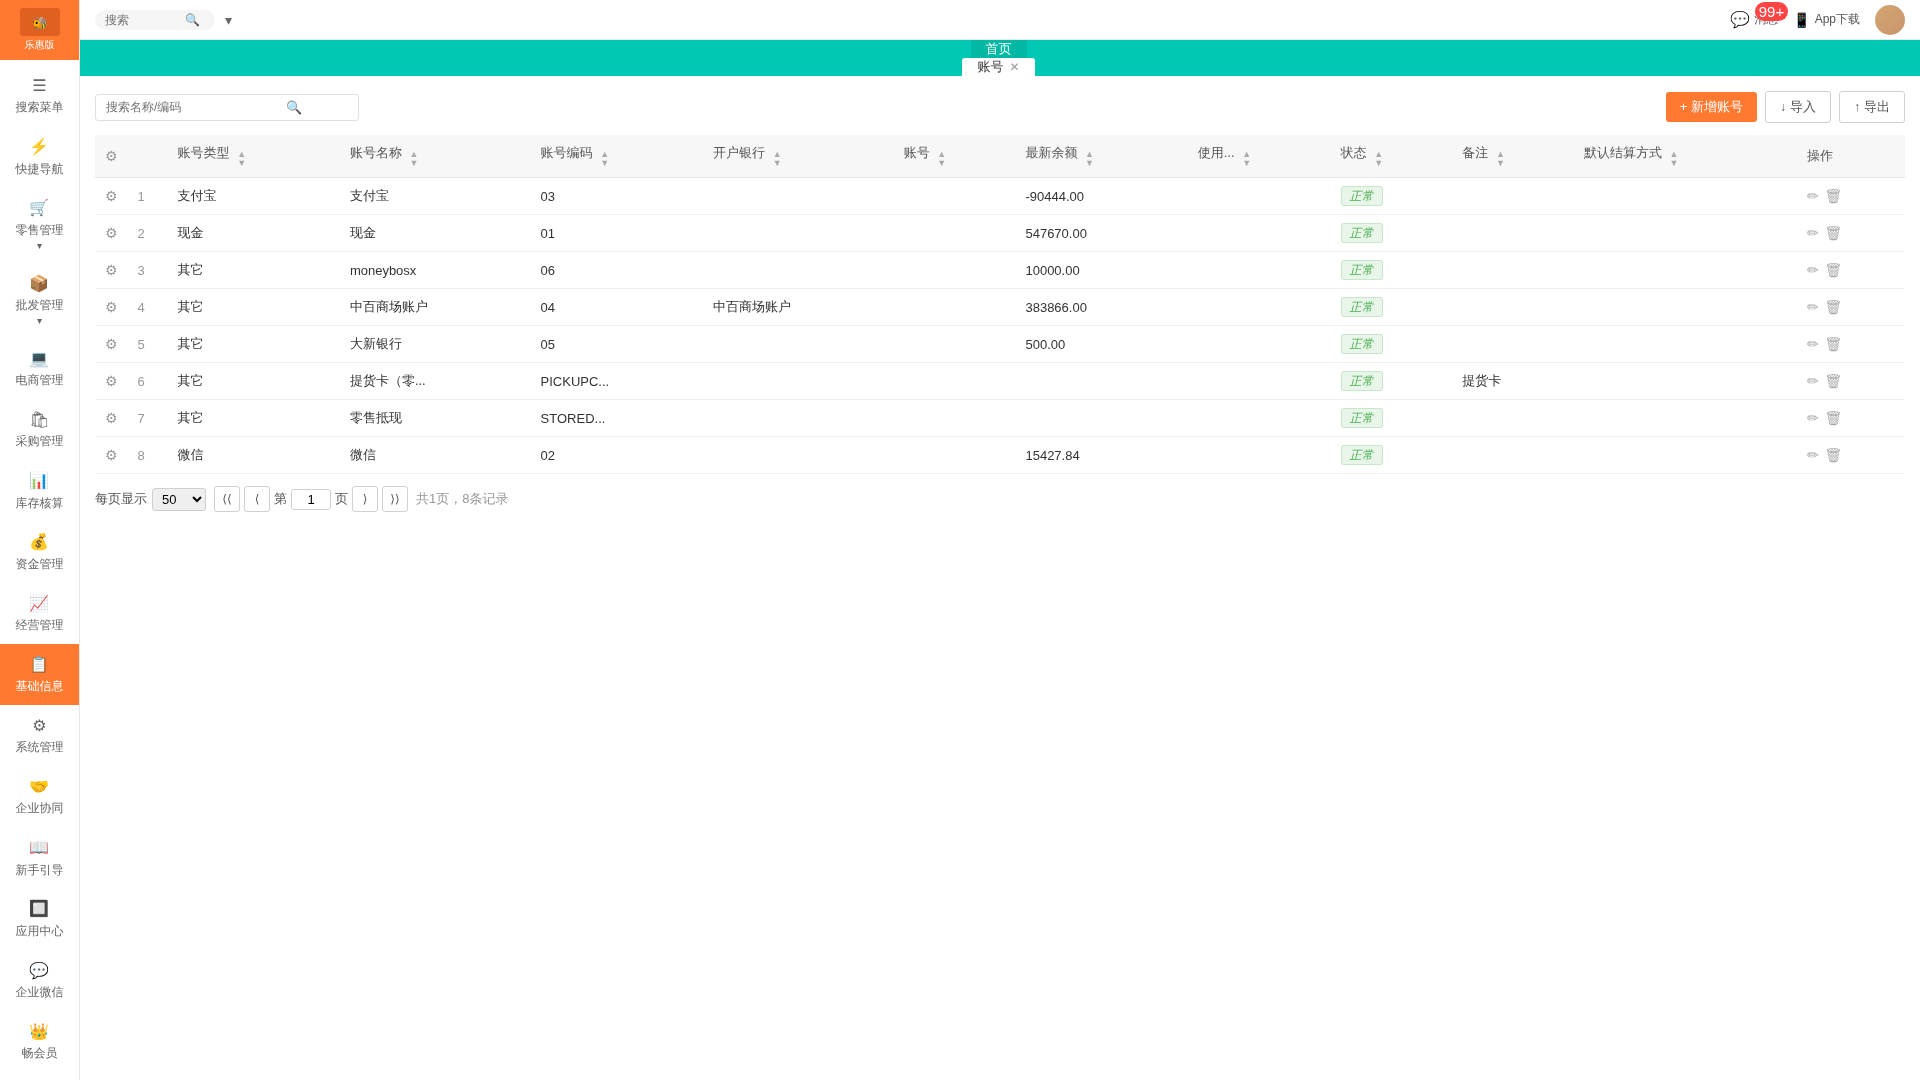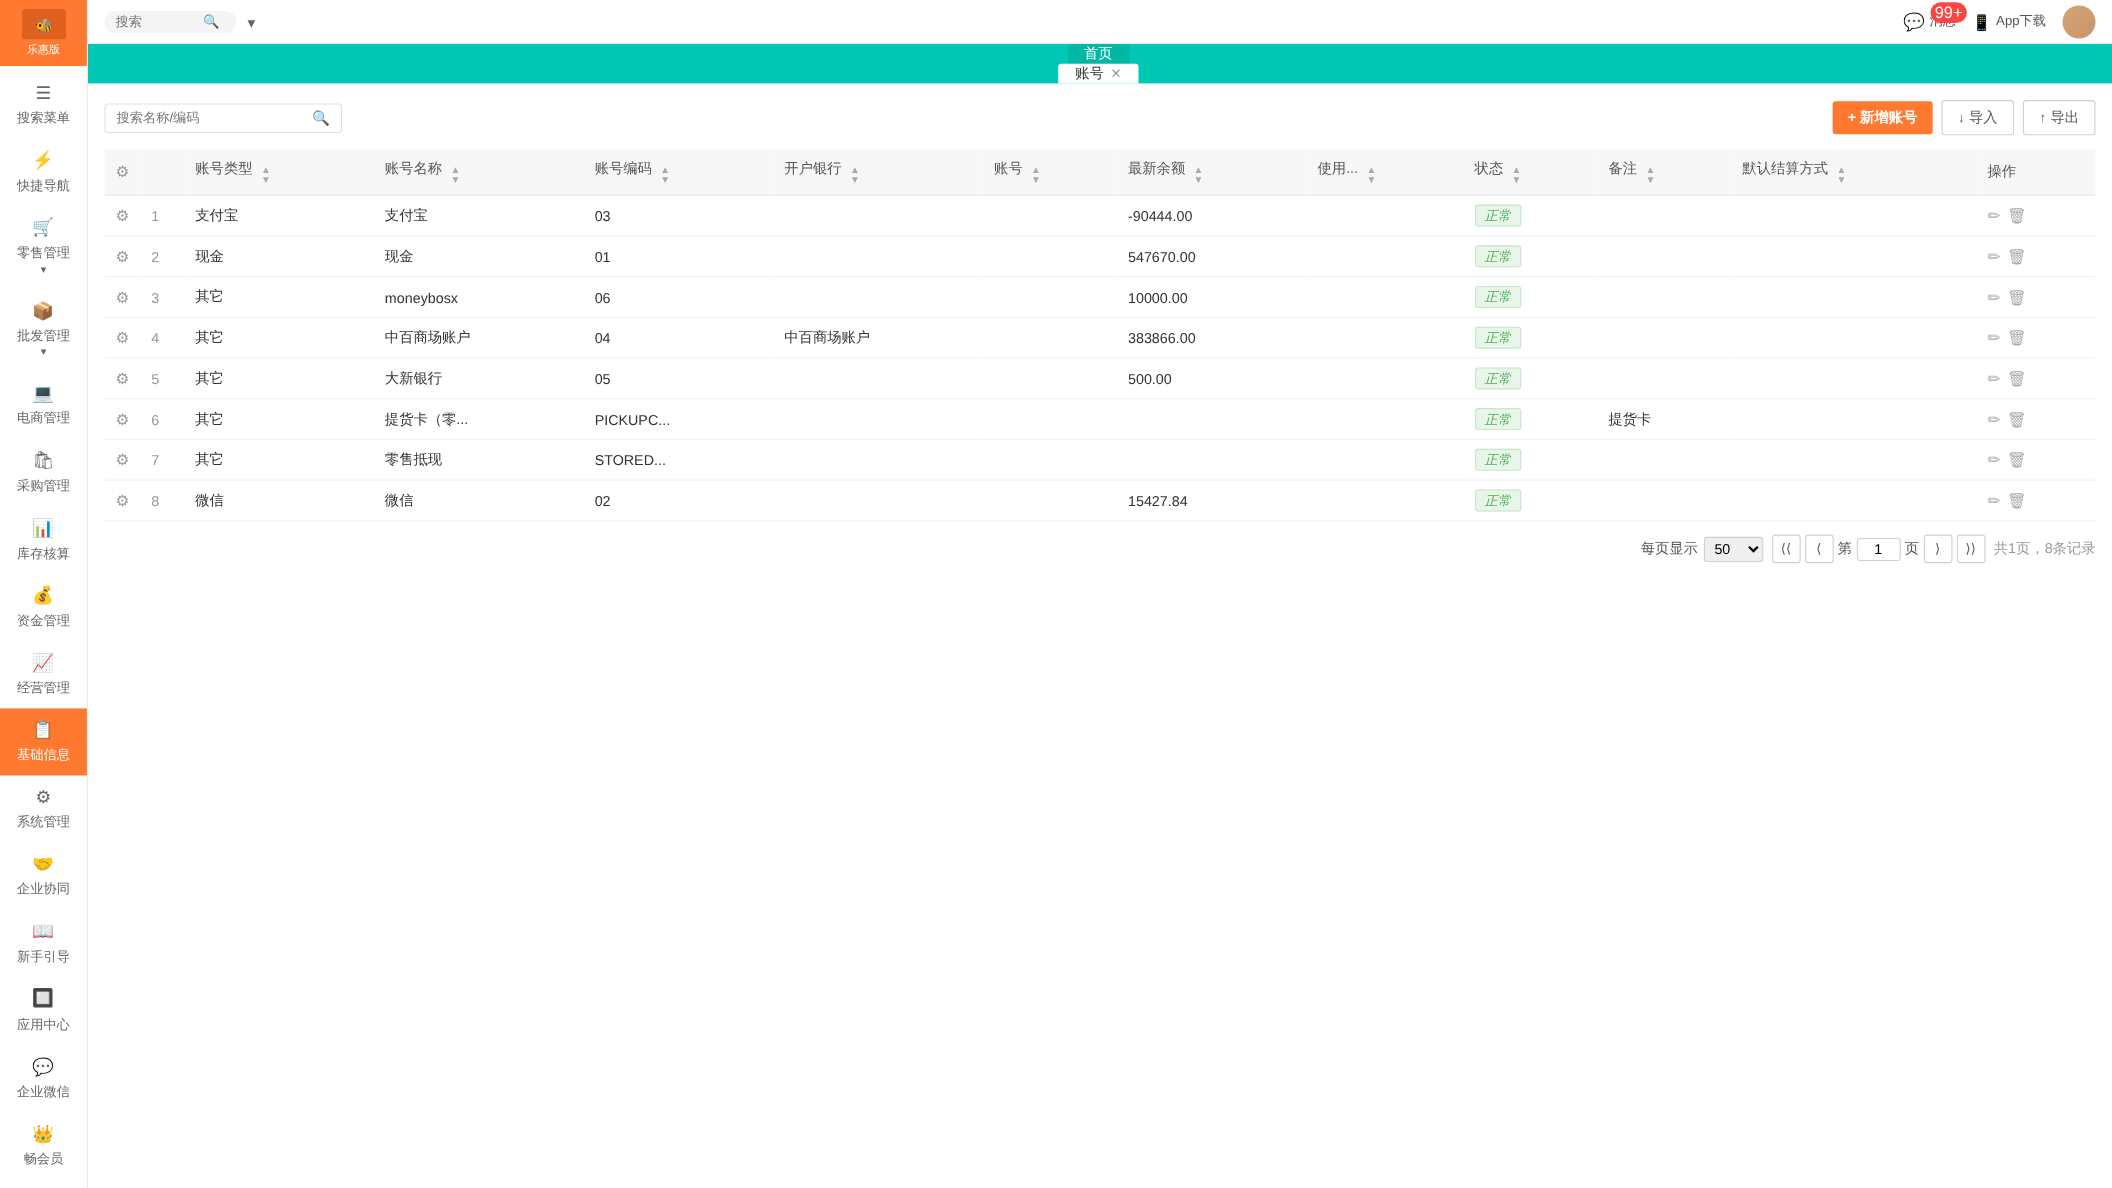--- a/index.html
+++ b/index.html
@@ -202,21 +202,21 @@
       align-items: center;
       justify-content: space-between;
       margin-bottom: 12px;
     }
     .search-box {
       display: flex;
       align-items: center;
       border: 1px solid #e0e0e0;
       border-radius: 3px;
       padding: 5px 10px;
-      width: 216px;
+      width: 264px;
     }
     .search-box input {
       border: none;
       outline: none;
       font-size: 12px;
       width: 180px;
       color: #999;
     }
     .search-icon { color: #999; cursor: pointer; }
     .toolbar-right {
@@ -225,21 +225,20 @@
       gap: 8px;
     }
     .btn-primary {
       background: #ff7a30;
       color: white;
       border: none;
       border-radius: 3px;
       padding: 6px 14px;
       cursor: pointer;
       font-size: 13px;
-      font-weight: bold;
     }
     .btn-secondary {
       background: white;
       color: #555;
       border: 1px solid #d0d0d0;
       border-radius: 3px;
       padding: 6px 14px;
       cursor: pointer;
       font-size: 13px;
       display: flex;
@@ -304,21 +303,21 @@
     .action-btn {
       color: #aaa;
       cursor: pointer;
       font-size: 14px;
     }
 
     
     .pagination {
       display: flex;
       align-items: center;
-      justify-content: flex-end;
+      justify-content: flex-start;
       padding: 12px 0 0;
       gap: 8px;
       font-size: 13px;
       color: #555;
     }
     .page-size-select {
       display: flex;
       align-items: center;
       gap: 5px;
     }

